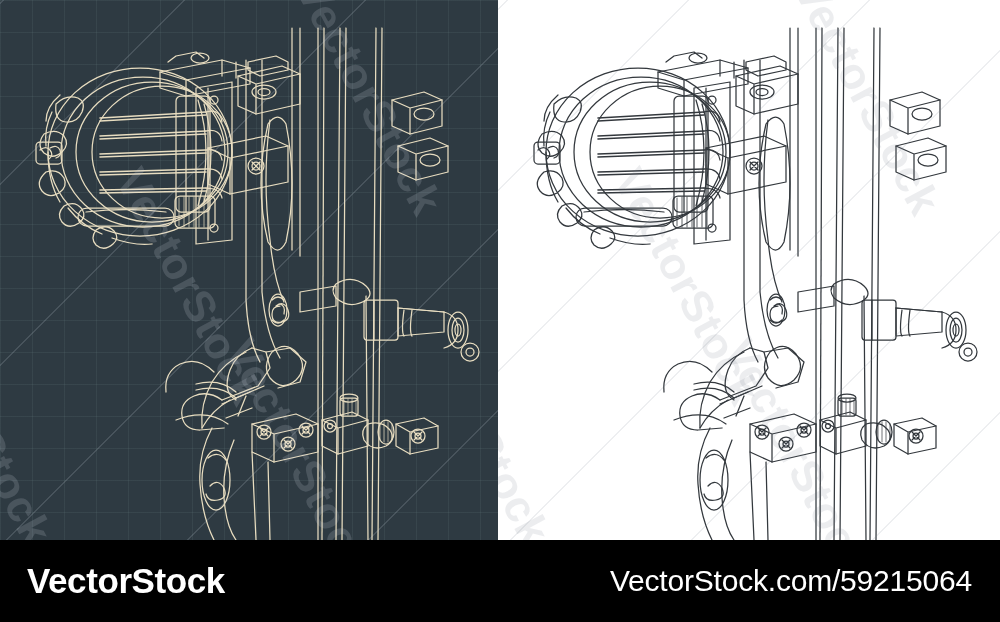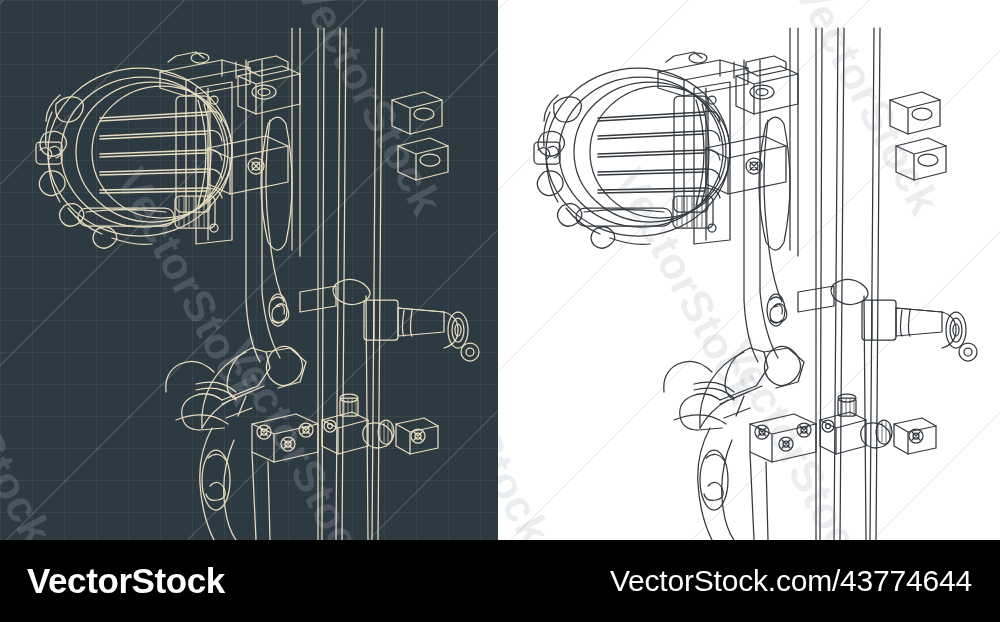--- a/index.html
+++ b/index.html
@@ -438,16 +438,16 @@
 
     <div class="stripes light"></div>
     <span class="wm l" style="left:150px; top:160px;">VectorStock</span>
     <span class="wm l" style="left:-60px; top:300px;">VectorStock</span>
     <span class="wm l" style="left:330px; top:-30px;">VectorStock</span>
     <span class="wm l" style="left:260px; top:330px;">VectorStock</span>
   </div>
 
   <div id="footer">
     <span id="brand">VectorStock</span>
-    <span id="url">VectorStock.com/43774644</span>
+    <span id="url">VectorStock.com/59215064</span>
   </div>
 
 </div>
 
 </body></html>

